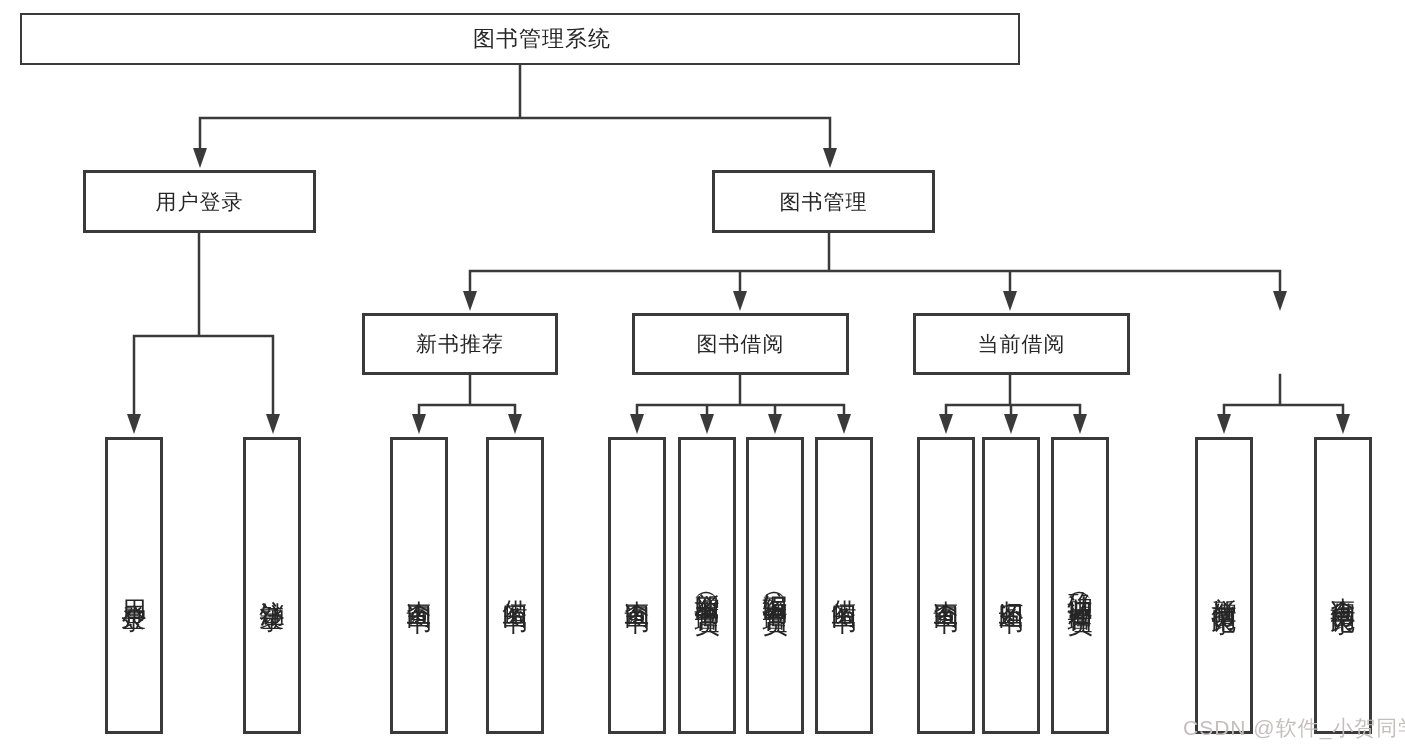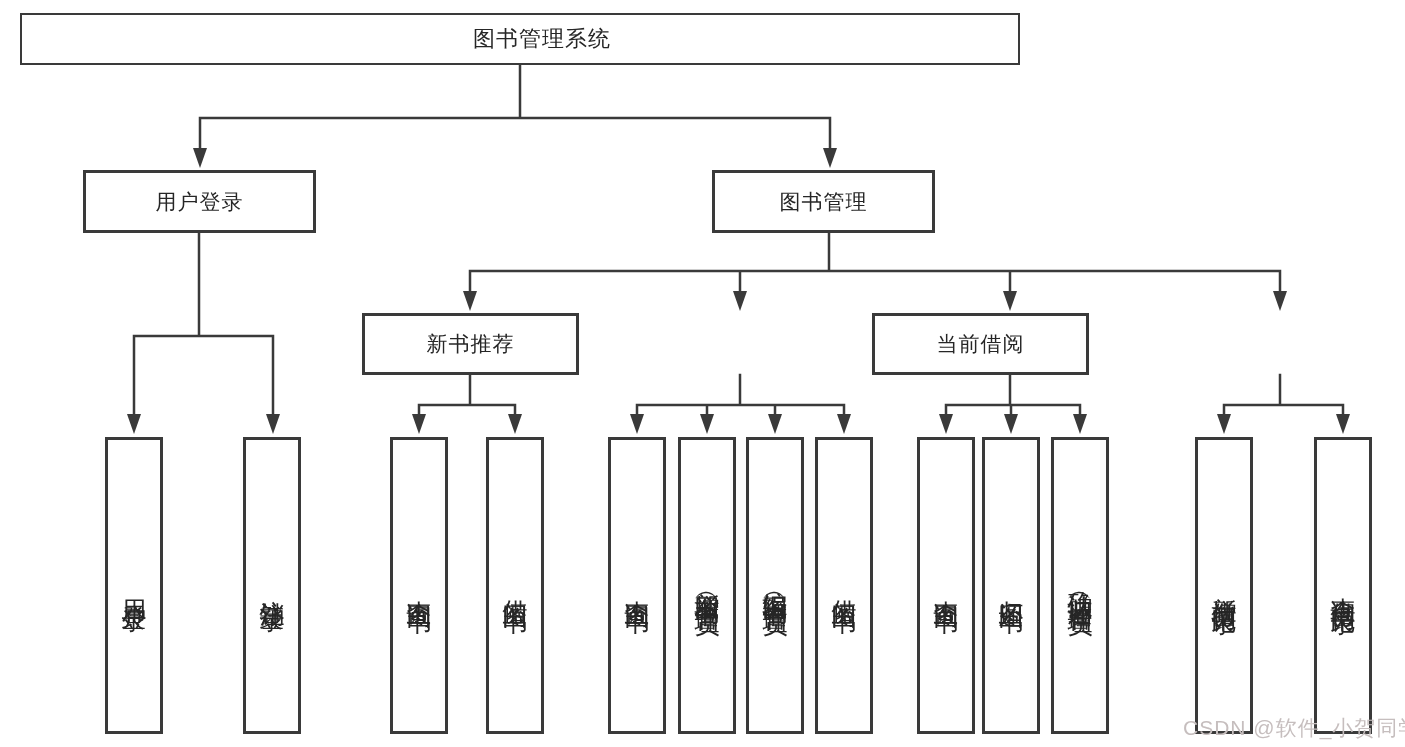--- a/index.html
+++ b/index.html
@@ -114,22 +114,23 @@
     <path class="line" d="M1280,375 V405 M1224,405 H1343 M1224,405 V417 M1343,405 V417"></path>
     <polygon class="arrow" points="1224,434 1217,414 1231,414"></polygon>
     <polygon class="arrow" points="1343,434 1336,414 1350,414"></polygon>
   </svg>
 
   <div class="hbox root" style="left:20px; top:13px; width:1000px; height:52px;padding-left:44px;">图书管理系统</div>
 
   <div class="hbox" style="left:83px; top:170px; width:233px; height:63px;">用户登录</div>
   <div class="hbox" style="left:712px; top:170px; width:223px; height:63px;">图书管理</div>
 
-  <div class="hbox" style="left:362px; top:313px; width:217px; height:62px;">新书推荐</div>
-  <div class="hbox" style="left:872px; top:313px; width:217px; height:62px;">当前借阅</div>
+  <div class="hbox" style="left:362px; top:313px; width:196px; height:62px;">新书推荐</div>
+  <div class="hbox" style="left:632px; top:313px; width:217px; height:62px;">图书借阅</div>
+  <div class="hbox" style="left:913px; top:313px; width:217px; height:62px;">当前借阅</div>
 
   <div class="vbox" style="left:105px;">用户登录</div>
   <div class="vbox" style="left:243px;">注销登录</div>
 
   <div class="vbox" style="left:390px;">查询图书</div>
   <div class="vbox" style="left:486px;">借阅图书</div>
 
   <div class="vbox" style="left:608px;">查询图书</div>
   <div class="vbox" style="left:678px;">新增图书（管理员）</div>
   <div class="vbox" style="left:746px;">编辑图书（管理员）</div>

